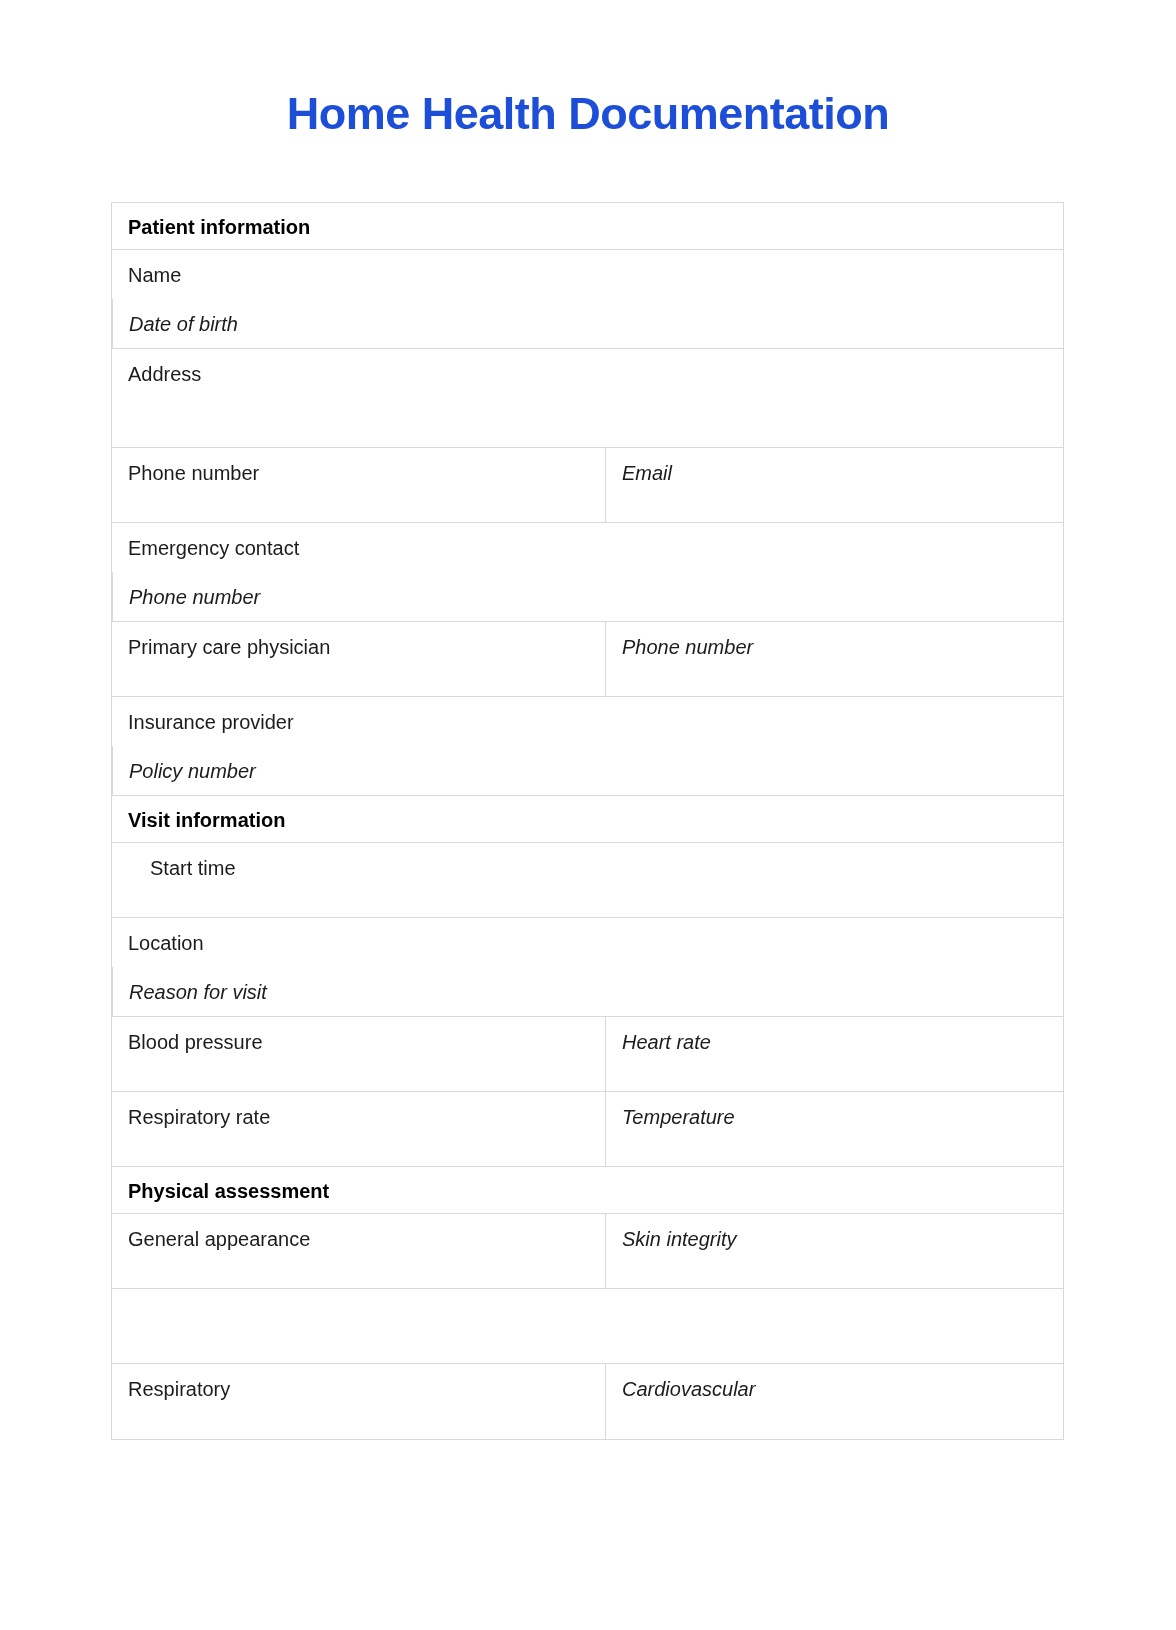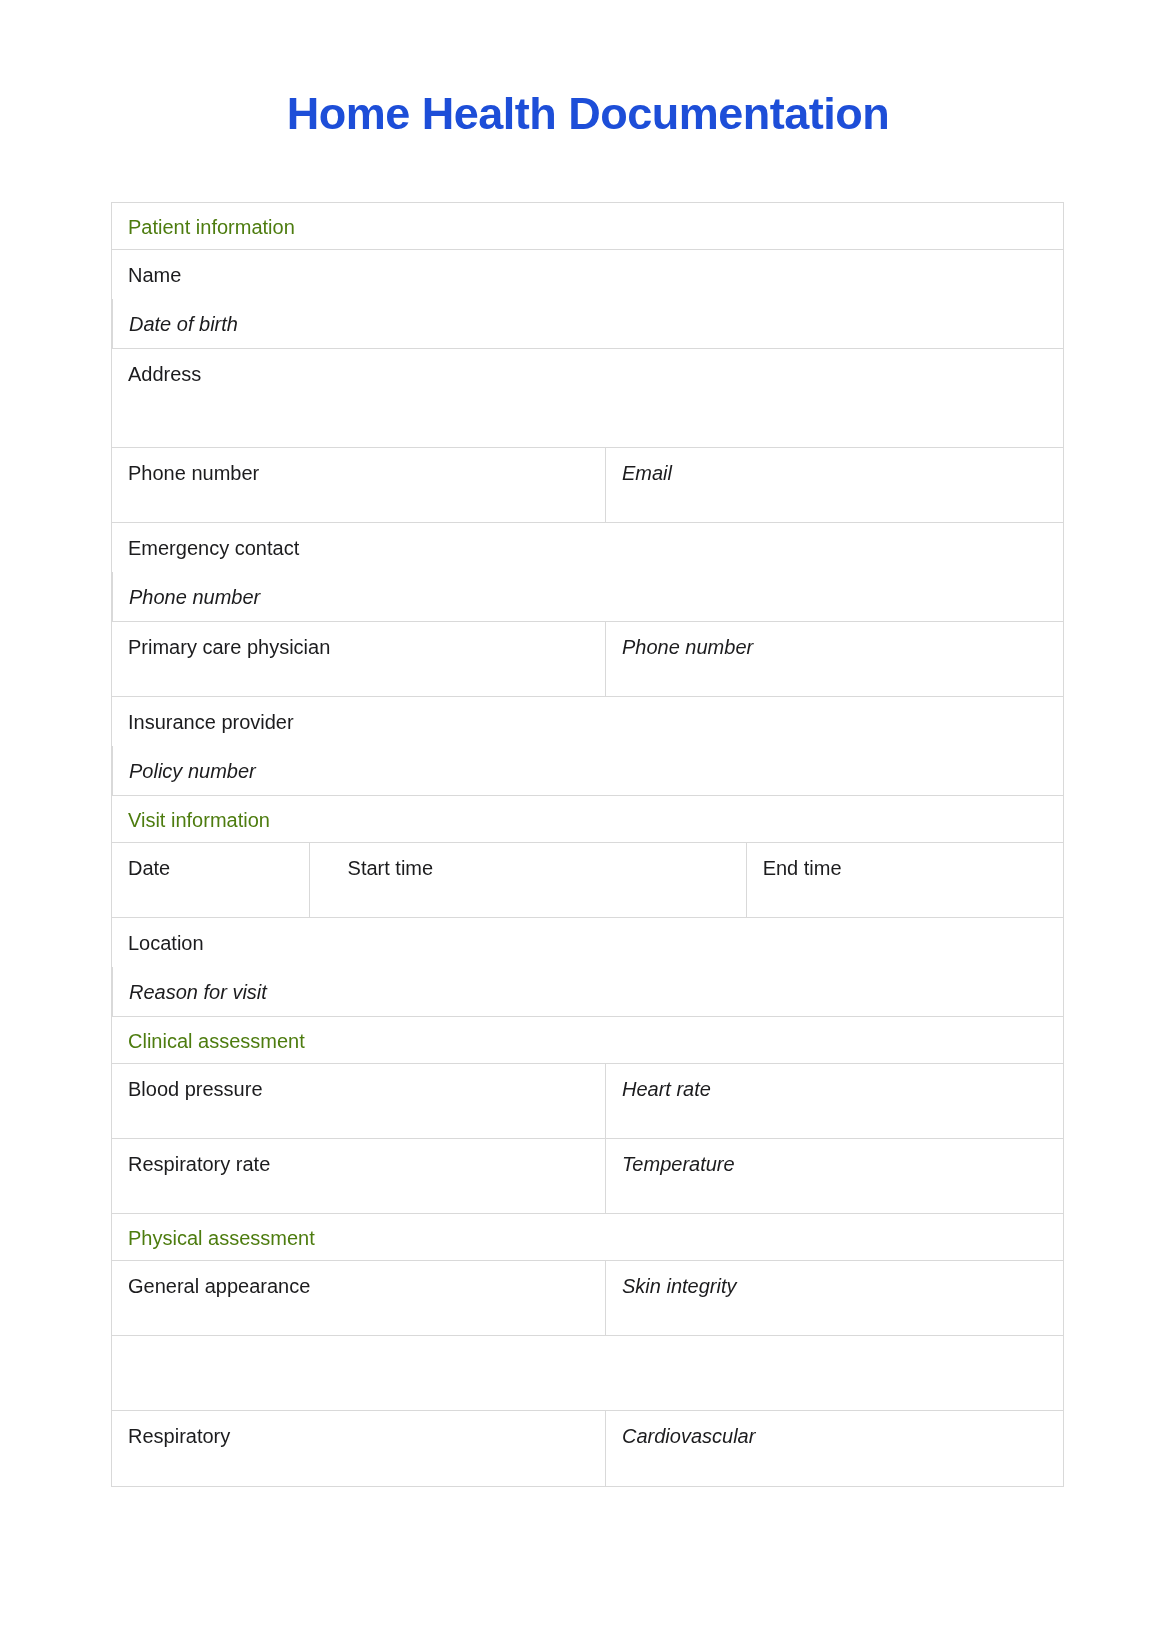--- a/index.html
+++ b/index.html
@@ -47,24 +47,24 @@
   .cell {
     box-sizing: border-box;
     padding: 13px 16px;
     font-size: 20px;
     line-height: 1.25;
     border-left: 1px solid #d9d9d9;
     overflow: hidden;
   }
   .cell:first-child { border-left: none; }
   .cell.head {
-    font-weight: 400;
+    font-weight: 700;
     padding-top: 12px;
     width: 100%;
-    color: #4d7c0f;
+    color: #000000;
   }
   .c-full  { width: 100%; }
   .c-left  { width: 51.84%; }
   .c-right { width: 48.16%; font-style: italic; }
   .c-date  { width: 20.67%; }
   .c-start { width: 45.96%; padding-left: 38px; }
   .c-end   { width: 33.37%; }
 </style>
 </head>
 <body>
@@ -119,42 +119,33 @@
     </div>
     <div class="cell c-right">
       <span>Policy number</span>
     </div>
   </div>
 
   <div class="row r-head">
     <div class="cell head">Visit information</div>
   </div>
   <div class="row r-short">
-    <div class="cell c-date">
-      <span>Date</span>
-    </div>
     <div class="cell c-start">
       <span>Start time</span>
-    </div>
-    <div class="cell c-end">
-      <span>End time</span>
     </div>
   </div>
   <div class="row r-tall">
     <div class="cell c-left">
       <span>Location</span>
     </div>
     <div class="cell c-right">
       <span>Reason for visit</span>
     </div>
   </div>
 
-  <div class="row r-head">
-    <div class="cell head">Clinical assessment</div>
-  </div>
   <div class="row r-short">
     <div class="cell c-left">
       <span>Blood pressure</span>
     </div>
     <div class="cell c-right">
       <span>Heart rate</span>
     </div>
   </div>
   <div class="row r-short">
     <div class="cell c-left">

